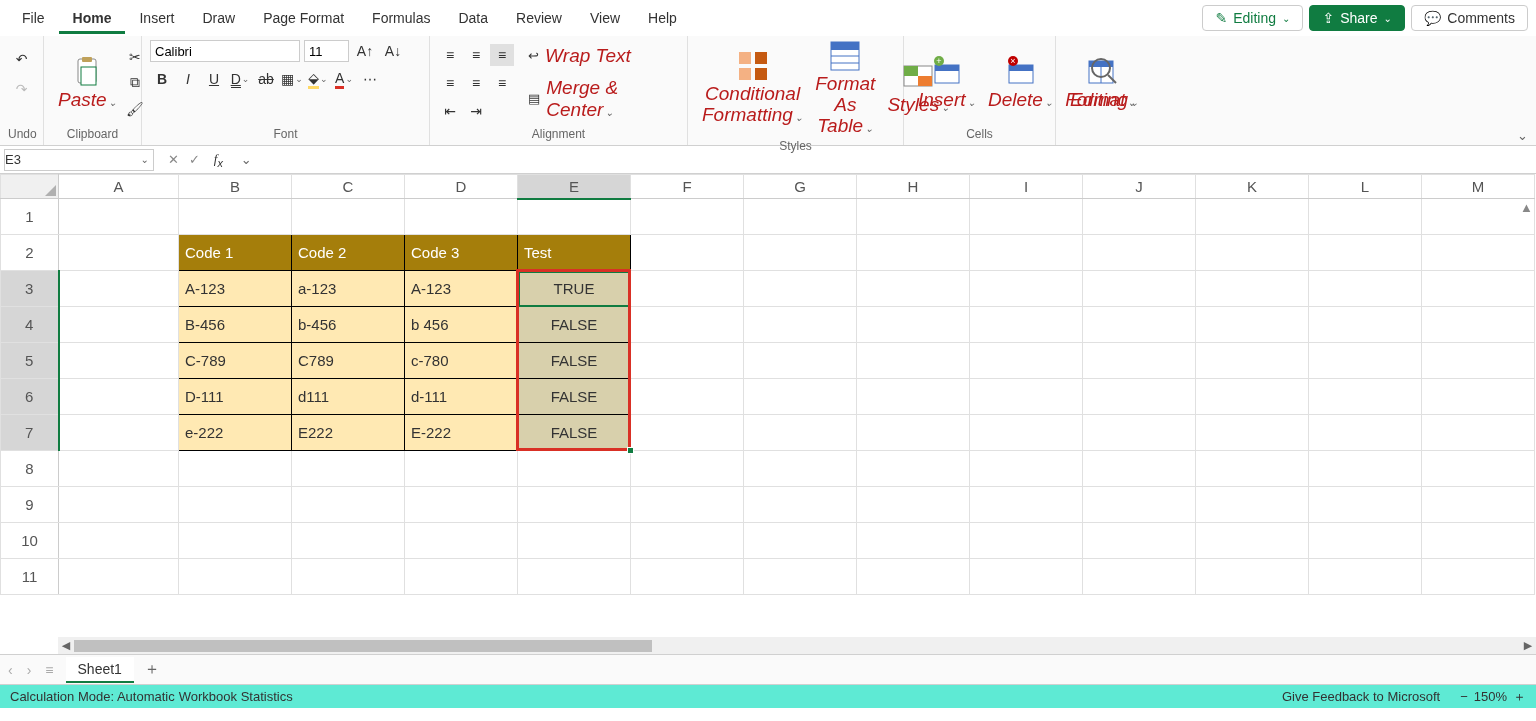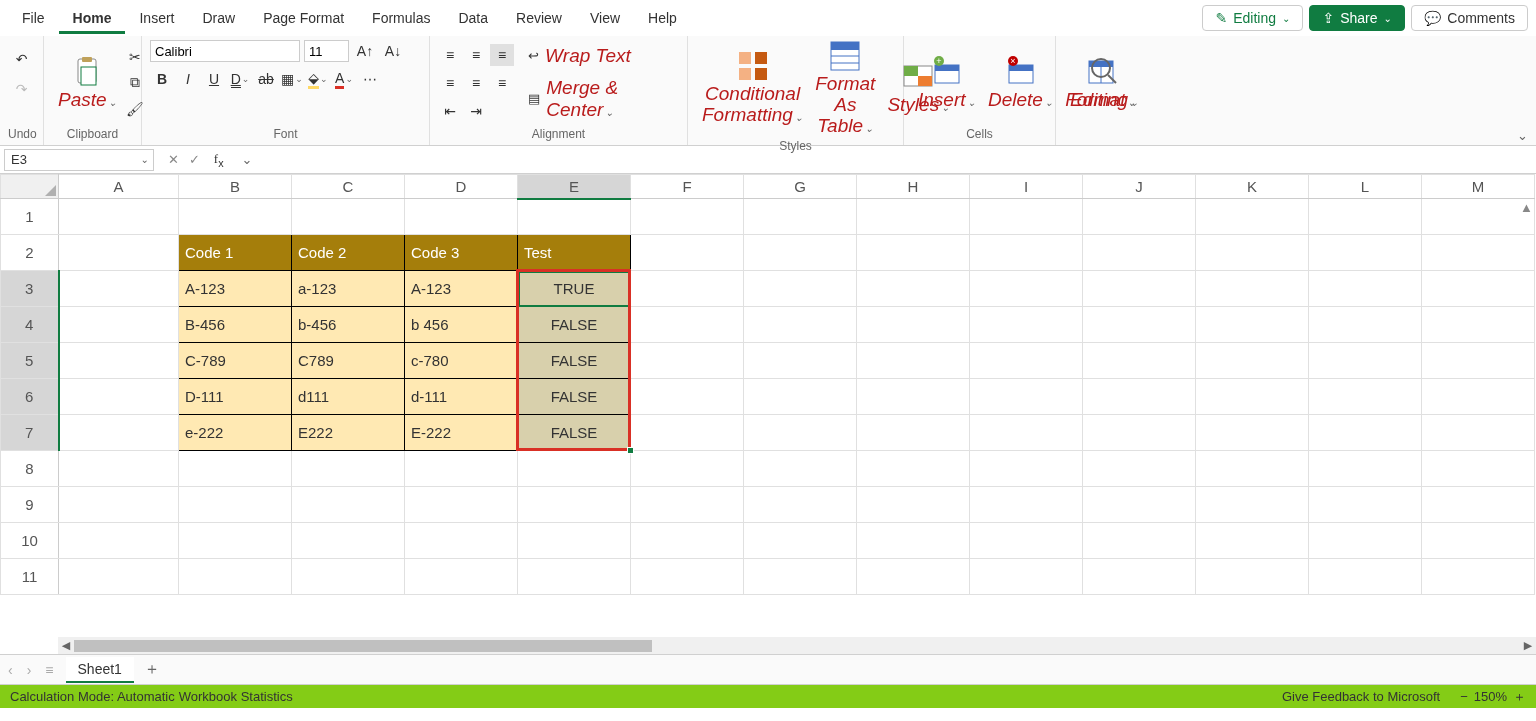--- a/index.html
+++ b/index.html
@@ -28,24 +28,24 @@
 .ib.dd::after { content: "⌄"; font-size: 9px; margin-left: 1px; color: #666; }
 select, .combo { border: 1px solid #ccc; font-size: 13px; height: 22px; background: #fff; }
 .fontname { width: 150px; padding-left: 4px; }
 .fontsize { width: 45px; padding-left: 4px; }
 .numfmt { width: 148px; padding-left: 4px; }
 .undo-stack { display: flex; flex-direction: column; gap: 8px; align-items: center; padding: 8px 4px; }
 .ribbon-collapse { position: absolute; right: 8px; top: 128px; cursor: pointer; color: #666; }
 
 
 .fbar { display: flex; align-items: center; height: 28px; border-bottom: 1px solid #d0d0d0; }
-.namebox { width: 150px; border: 1px solid #ccc; height: 22px; margin-left: 4px; padding-left: 6px; font-size: 13px; display: flex; align-items: center; justify-content: space-between; }
+.namebox { width: 150px; border: 1px solid #ccc; height: 22px; margin-left: 4px; font-size: 13px; display: flex; align-items: center; justify-content: space-between; }
 .namebox .dd { color: #666; font-size: 10px; padding-right: 4px; }
 .fbar .fx-btns { display: flex; gap: 10px; padding: 0 14px; color: #888; }
-.fbar .fx { font-family: "Times New Roman"; padding-right: 10px; }
+.fbar .fx { font-style: italic; font-family: "Times New Roman"; padding-right: 10px; }
 .fbar input { flex: 1; border: none; outline: none; font-size: 14px; }
 .fbar .expand { padding: 0 8px; color: #666; cursor: pointer; }
 
 
 .grid-wrap { position: relative; height: 480px; overflow: hidden; }
 .grid { border-collapse: collapse; table-layout: fixed; }
 .grid th, .grid td { border: 1px solid #e0e0e0; font-weight: normal; font-size: 15px; }
 .grid .corner { width: 58px; height: 24px; background: #f0f0f0; border-right: 1px solid #ccc; border-bottom: 1px solid #ccc; position: relative; }
 .grid .corner::after { content: ""; position: absolute; right: 2px; bottom: 2px; border-style: solid; border-width: 0 0 11px 11px; border-color: transparent transparent #b0b0b0 transparent; }
 .grid thead th { background: #fff; height: 24px; text-align: center; color: #555; border-bottom: 1px solid #ccc; }
@@ -69,21 +69,21 @@
 .hscroll .arr { width: 16px; text-align: center; color: #666; cursor: pointer; font-size: 11px; }
 .vscroll-ind { position: absolute; right: 2px; top: 26px; width: 14px; height: 14px; color: #888; }
 
 
 .tabs { display: flex; align-items: center; height: 30px; border-top: 1px solid #d0d0d0; background: #fafafa; padding-left: 6px; gap: 10px; }
 .tabs .nav { color: #aaa; font-size: 14px; cursor: pointer; padding: 0 2px; }
 .tabs .tab { padding: 4px 12px; border-bottom: 2px solid #107c41; background: #fff; font-size: 14px; cursor: pointer; }
 .tabs .add { font-size: 16px; color: #666; cursor: pointer; }
 
 
-.status { display: flex; align-items: center; height: 24px; border-top: 1px solid #d0d0d0; font-size: 13px; padding: 0 10px; background: #84cc16; }
+.status { display: flex; align-items: center; height: 24px; border-top: 1px solid #d0d0d0; font-size: 13px; padding: 0 10px; background: #5eead4; }
 .status .spacer { flex: 1; }
 .status .zoom { display: flex; align-items: center; gap: 6px; }
 </style>
 </head>
 <body>
 
 <div class="menubar">
   <div class="menu">File</div>
   <div class="menu active">Home</div>
   <div class="menu">Insert</div>

